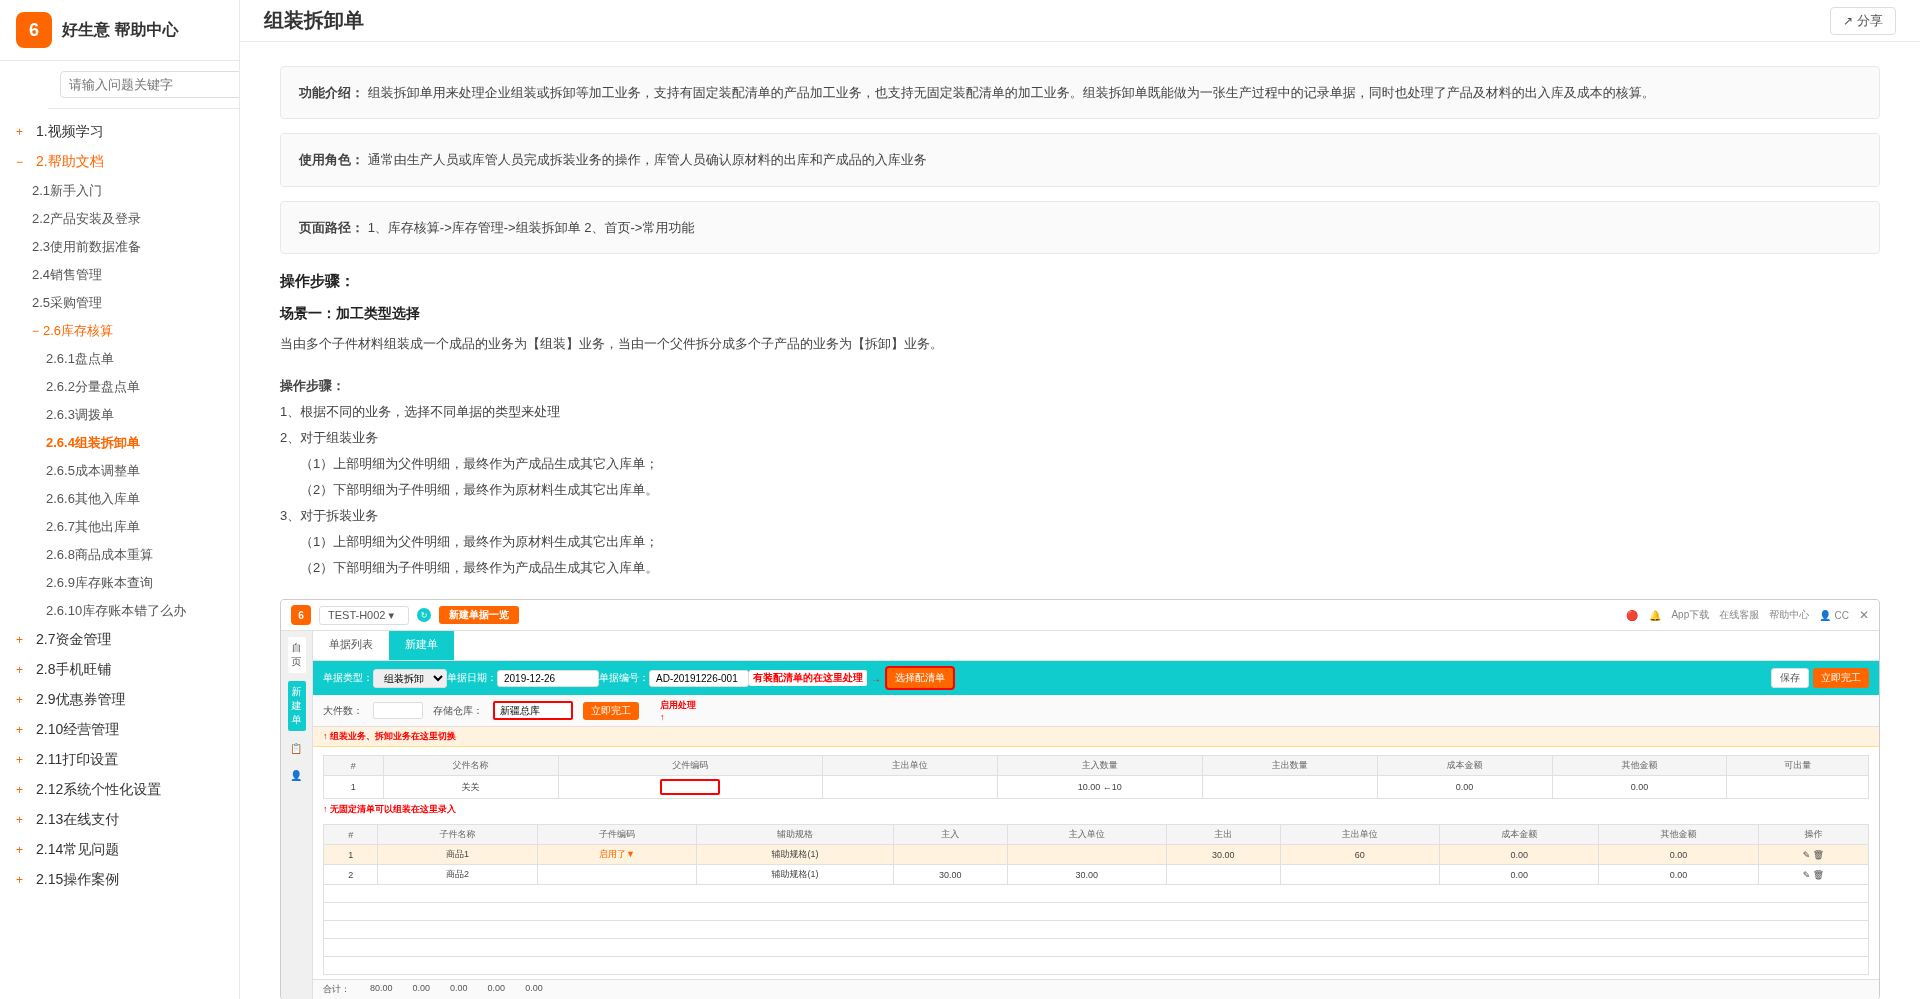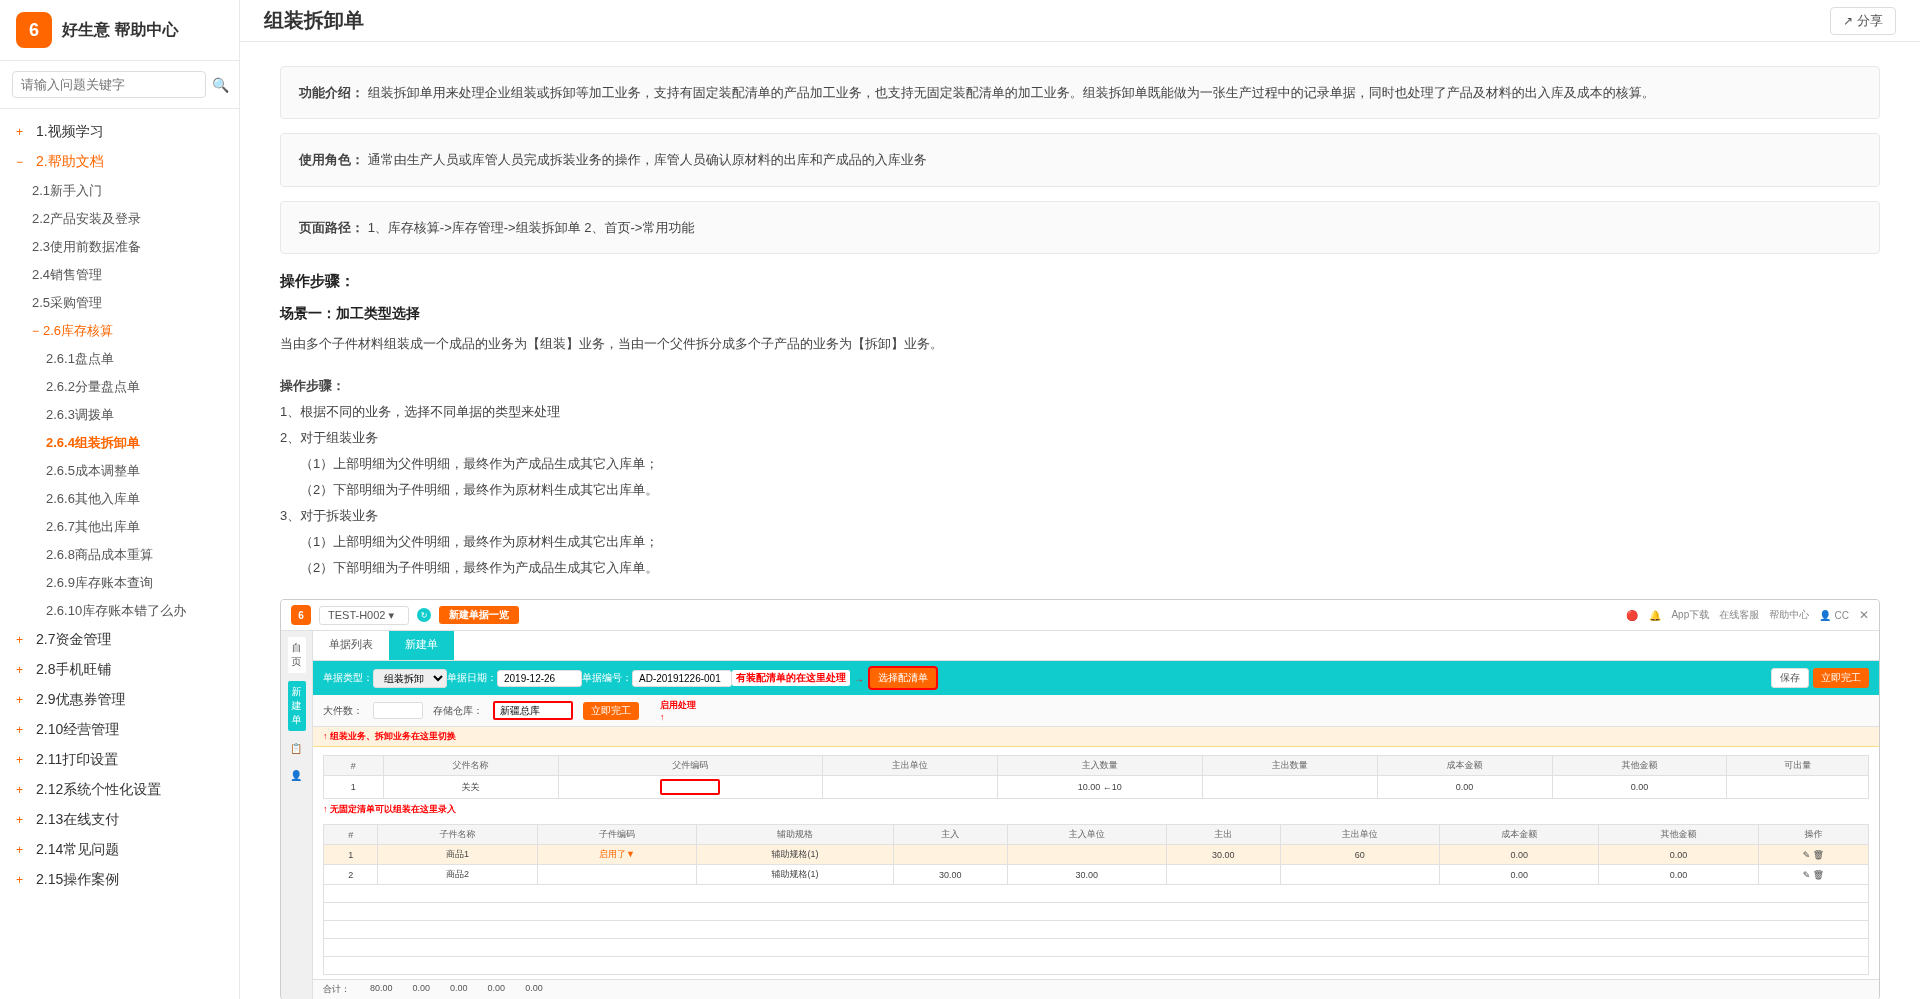--- a/index.html
+++ b/index.html
@@ -3,21 +3,21 @@
   <meta charset="utf-8">
   <style>
     * { box-sizing: border-box; margin: 0; padding: 0; }
     body { font-family: "Microsoft YaHei", "PingFang SC", Arial, sans-serif; font-size: 14px; color: #333; display: flex; height: 100vh; overflow: hidden; background: #f5f5f5; }
 
     
     #sidebar { width: 240px; min-width: 240px; background: #fff; border-right: 1px solid #e8e8e8; display: flex; flex-direction: column; height: 100vh; overflow-y: auto; }
     #sidebar-header { padding: 12px 16px; display: flex; align-items: center; gap: 10px; border-bottom: 1px solid #e8e8e8; background: #fff; }
     #sidebar-logo { width: 36px; height: 36px; background: #f60; border-radius: 8px; display: flex; align-items: center; justify-content: center; color: #fff; font-size: 18px; font-weight: bold; flex-shrink: 0; }
     #sidebar-title { font-size: 16px; font-weight: bold; color: #333; }
-    #search-bar { padding: 10px 12px; border-bottom: 1px solid #e8e8e8; display: flex; align-items: center; gap: 6px; }
+    #search-bar { padding: 10px 12px; border-bottom: 1px solid #e8e8e8; display: flex; align-items: center; gap: 6px; margin-left: 48px; }
     #search-input { flex: 1; border: 1px solid #ddd; border-radius: 4px; padding: 5px 8px; font-size: 13px; color: #999; outline: none; }
 
     .nav-tree { padding: 8px 0; }
     .nav-section { padding: 6px 16px; display: flex; align-items: center; gap: 6px; cursor: pointer; font-size: 14px; color: #333; }
     .nav-section .plus-icon { color: #f60; font-size: 12px; width: 14px; }
     .nav-section.active { color: #f60; }
     .nav-section.active .plus-icon { color: #f60; }
 
     .nav-sub { padding-left: 32px; }
     .nav-sub-item { padding: 5px 16px 5px 0; cursor: pointer; font-size: 13px; color: #555; display: block; }
@@ -212,21 +212,21 @@
             <div style="padding:6px 16px;font-size:11px;color:#555;cursor:pointer;border-bottom:2px solid transparent;">单据列表</div>
             <div style="padding:6px 16px;font-size:11px;color:#fff;background:#1cc;cursor:pointer;">新建单</div>
           </div>
 
           <div style="background:#1cc;padding:5px 10px;display:flex;align-items:center;flex-wrap:wrap;">
             <span style="font-size:10px;color:#fff;">单据类型：</span>
             <select style="font-size:10px;border-radius:3px;padding:2px 6px;border:1px solid #ddd;">
               <option>组装拆卸</option>
             </select>
             <span style="font-size:10px;color:#fff;">单据日期：</span>
-            <input type="text" value="2019-12-26" style="font-size: 10px; border: 1px solid rgb(221, 221, 221); border-radius: 3px; padding: 2px 6px; width: 85px;">
+            <input type="text" value="2019-12-26" style="font-size: 10px; border: 1px solid rgb(221, 221, 221); border-radius: 3px; padding: 2px 6px; width: 102px;">
             <span style="font-size:10px;color:#fff;">单据编号：</span>
             <input type="text" value="AD-20191226-001" style="font-size: 10px; border: 1px solid rgb(221, 221, 221); border-radius: 3px; padding: 2px 6px; width: 100px;">
 
             <div style="position:relative;display:flex;align-items:center;gap:4px;">
               <span style="font-size:10px;color:red;font-weight:bold;background:#fff;padding:1px 4px;border-radius:2px;">有装配清单的在这里处理</span>
               <span style="font-size:10px;color:red;">→</span>
               <button style="background:#f60;color:#fff;border:none;border-radius:4px;padding:3px 8px;font-size:10px;cursor:pointer;border:2px solid red;">选择配清单</button>
             </div>
             <div style="margin-left:auto;display:flex;gap:4px;">
               <button style="background:#fff;color:#555;border:1px solid #ddd;border-radius:3px;padding:2px 8px;font-size:10px;cursor:pointer;">保存</button>

